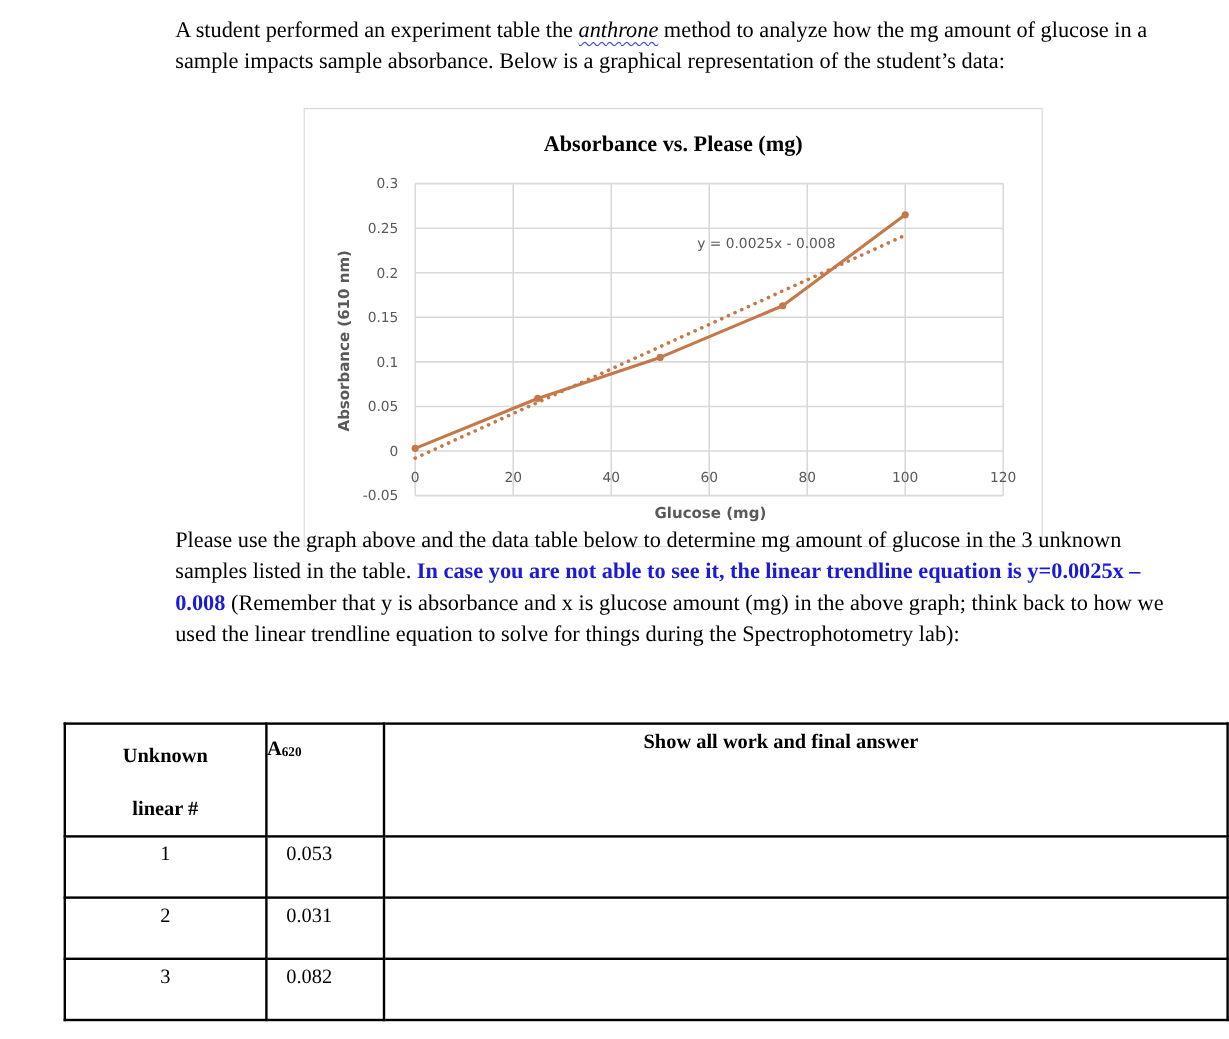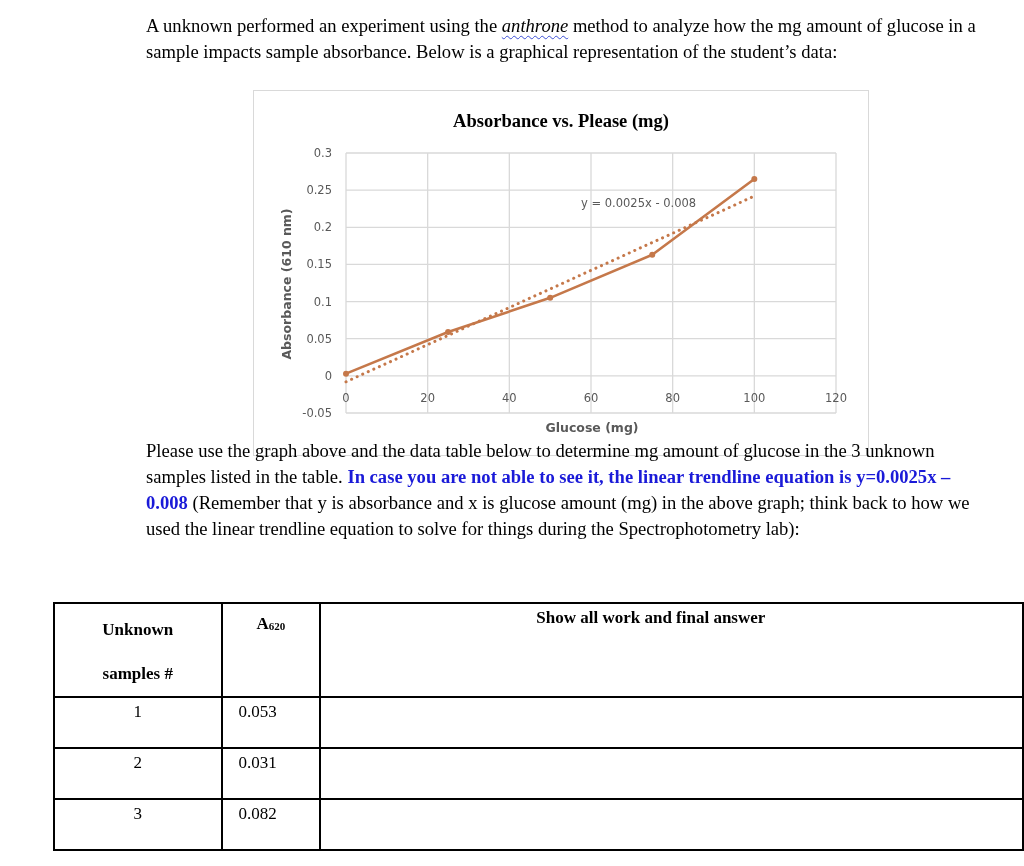--- a/index.html
+++ b/index.html
@@ -21,31 +21,31 @@
   .eq { font-family: "DejaVu Sans", sans-serif; font-size: 11.5px; fill: #595959; }
 
   table.answer { position: absolute; left: 53px; top: 602px; border-collapse: collapse;
                  font-family: "Liberation Serif", serif; font-size: 17px; }
   table.answer td { border: 2px solid #000; vertical-align: top; padding: 0; }
   .c1 { width: 166px; text-align: center; }
   .c2 { width: 81px; }
   .c3 { width: 703px; margin-left: 16px; }
   .hdr { font-weight: bold; border-radius: 25px; }
   .hdr-unknown { padding-top: 4px; line-height: 46px; }
-  .hdr-a { text-align: center; padding-top: 4px; font-weight: bold; }
+  .hdr-a { padding-top: 4px; font-weight: bold; }
   .hdr-a sub { font-size: 11px; vertical-align: baseline; position: relative; top: 1px; }
   .hdr-work { font-weight: bold; padding: 4px 0 0 215px; }
   .row td { height: 45px; }
   .val { padding: 4px 0 0 16px !important; }
   .idx { padding-top: 4px !important; }
 </style>
 </head>
 <body>
 
-<p class="para" id="p1"><span>A unknown performed an experiment using the </span><span class="spell">anthrone</span><span> method to analyze how the mg amount of glucose in a sample impacts sample absorbance. Below is a graphical representation of the student’s data:</span></p>
+<p class="para" id="p1"><span>A student performed an experiment table the </span><span class="spell">anthrone</span><span> method to analyze how the mg amount of glucose in a sample impacts sample absorbance. Below is a graphical representation of the student’s data:</span></p>
 
 <div class="chart-box"></div>
 <div class="chart-title">Absorbance vs. Please (mg)</div>
 
 <svg class="chart" id="chart" width="1024" height="866">
   <g id="grid">
       <line x1="346" x2="836" y1="153" y2="153" stroke="#d9d9d9" stroke-width="1.3"></line>
       <line x1="346" x2="836" y1="190.14285714285714" y2="190.14285714285714" stroke="#d9d9d9" stroke-width="1.3"></line>
       <line x1="346" x2="836" y1="227.28571428571428" y2="227.28571428571428" stroke="#d9d9d9" stroke-width="1.3"></line>
       <line x1="346" x2="836" y1="264.42857142857144" y2="264.42857142857144" stroke="#d9d9d9" stroke-width="1.3"></line>
@@ -95,21 +95,21 @@
 </svg>
 
 <p class="para" id="p2"><span>Please use the graph above and the data table below to determine mg amount of glucose in the 3 unknown samples listed in the table. </span><span class="blue-bold">In case you are not able to see it, the linear trendline equation is y=0.0025x – 0.008</span><span> (Remember that y is absorbance and x is glucose amount (mg) in the above graph; think back to how we used the linear trendline equation to solve for things during the Spectrophotometry lab):</span></p>
 
 <table class="answer">
   <tbody>
       <tr>
     <td class="c1 hdr" style="height:91px;">
       <div class="hdr-unknown" style="line-height:44px;">
         <div>Unknown</div>
-        <div>samples #</div>
+        <div>linear #</div>
       </div>
     </td>
     <td class="c2">
       <div class="hdr-a" style="padding-top:10px;"><span>A</span><sub>620</sub></div>
     </td>
     <td class="c3">
       <div class="hdr-work" style="padding-top:4px;">Show all work and final answer</div>
     </td>
   </tr>
   <tr class="row">

